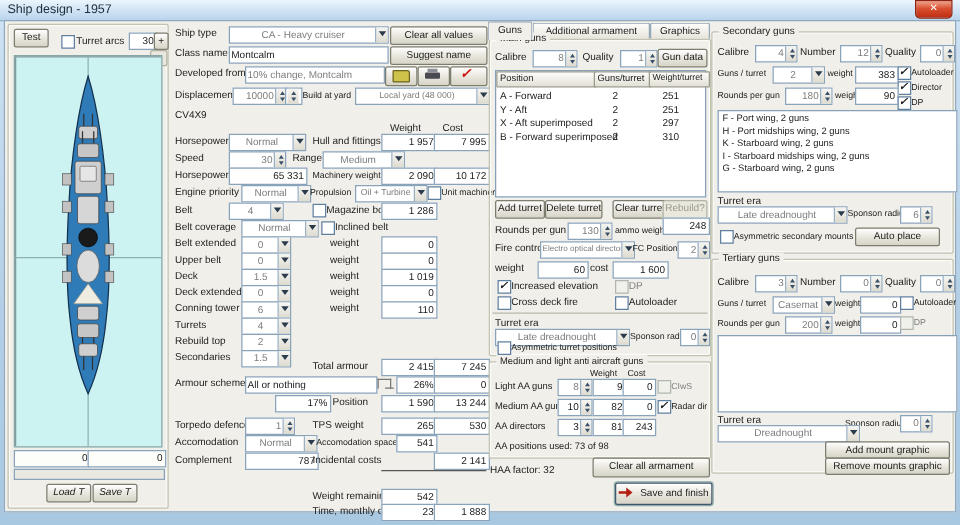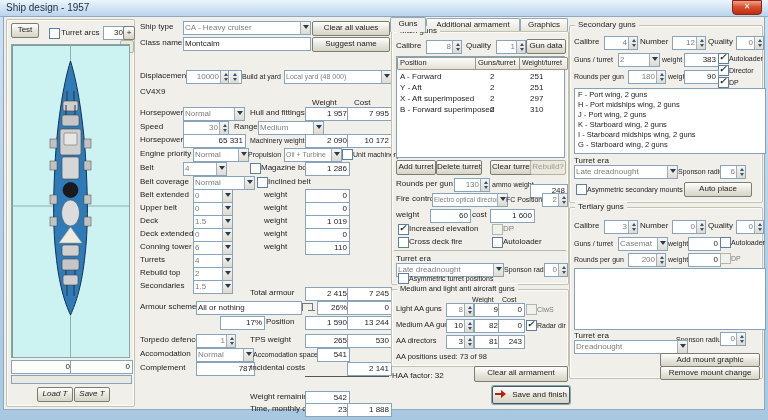--- a/index.html
+++ b/index.html
@@ -14,21 +14,21 @@
   .lbl{position:absolute;white-space:nowrap;line-height:12px}
   .xs{font-size:7px}
   .t75{font-size:7.5px}
   .gray{color:#7d7d7d}
   .fld{position:absolute;background:#fff;border:1px solid #89a3bb;height:12px;line-height:11px;padding:0 1px;overflow:hidden;white-space:nowrap;font-size:8px}
   .num{text-align:right;padding-right:2px}
   .sunk{background:#fdfdfa}
   .btn{position:absolute;background:linear-gradient(#fefefe,#e9e7de 50%,#d7d4c7);border:1px solid #7d7d6f;border-radius:2px;font-size:8px;text-align:center;line-height:12px;overflow:hidden;white-space:nowrap}
   .btn.dis{color:#9b9b8d;border-color:#b3b3a5;background:#e9e7de}
   .cmb{display:flex}
-  .cmb .cv{flex:1;overflow:hidden;text-align:left}
+  .cmb .cv{flex:1;overflow:hidden;text-align:center}
   .da{width:10px;margin:-1px -2px -1px 0;background:linear-gradient(#f7f7f4,#dcd9cd);border-left:1px solid #9ab0c4;position:relative;flex:none}
   .da::after{content:"";position:absolute;left:2px;top:4px;border:3px solid transparent;border-top:4px solid #2b3b4c}
   .spn{display:flex}
   .spn .sv{flex:1;overflow:hidden;text-align:right;padding-right:1px}
   .spb{width:9px;margin:-1px -2px -1px 0;border-left:1px solid #9ab0c4;background:linear-gradient(#f7f7f4,#dcd9cd);display:flex;flex-direction:column;justify-content:space-around;align-items:center;flex:none}
   .su{width:0;height:0;border:2px solid transparent;border-bottom:3px solid #39506a}
   .sd{width:0;height:0;border:2px solid transparent;border-top:3px solid #39506a}
   .cb{position:absolute;width:9px;height:9px;background:#fff;border:1px solid #5f7f9e}
   .cb.on::after{content:"✓";position:absolute;left:0px;top:-2px;font-size:9px;font-weight:bold;color:#1c1c1c}
   .cb.dis{border-color:#b0b6ae;background:#f1f1ec}
@@ -122,20 +122,33 @@
           </span>
         <div class="btn" style="left:176px;top:0;width:76px;height:13px">Clear all values</div>
       </div>
 
       <div class="c" style="top:20px;left:0;right:0;height:14px">
         <span class="lbl" style="left:4px">Class name</span>
         <span class="fld" style="left:47px;width:124px">Montcalm</span>
         <div class="btn" style="left:176px;top:0;width:76px;height:13px">Suggest name</div>
       </div>
 
+      <div class="c" style="top:36px;left:0;right:0;height:15px">
+        <span class="lbl" style="left:4px">Developed from</span>
+        <span class="fld gray" style="left:60px;width:108px">10% change, Montcalm</span>
+        <div class="btn" style="left:172px;top:0;width:24px;height:14px">
+            <i class="fico"></i>
+          </div>
+        <div class="btn" style="left:198px;top:0;width:24px;height:14px">
+            <i class="pico"></i>
+          </div>
+        <div class="btn" style="left:224px;top:0;width:28px;height:14px">
+            <i class="chkico">✓</i>
+          </div>
+      </div>
 
       <div class="c" style="top:53px;left:0;right:0;height:14px">
         <span class="lbl" style="left:4px">Displacement</span>
         <span class="fld spn" style="left:50px;width:40px">
             <span class="sv gray">10000</span>
             <i class="spb">
               <b class="su"></b>
               <b class="sd"></b>
             </i>
           </span>
@@ -427,21 +440,21 @@
 
       <span class="lbl" style="left:4px;top:146px">Rounds per gun</span>
       <span class="fld spn" style="left:62px;top:146px;width:32px">
           <span class="sv gray">130</span>
           <i class="spb">
             <b class="su"></b>
             <b class="sd"></b>
           </i>
         </span>
       <span class="lbl xs" style="left:100px;top:147px">ammo weight</span>
-      <span class="fld num" style="left:138px;top:152px;width:33px">248</span>
+      <span class="fld num" style="left:138px;top:142px;width:33px">248</span>
 
       <span class="lbl" style="left:4px;top:161px">Fire control</span>
       <span class="fld cmb" style="left:40px;top:161px;width:72px">
           <span class="cv gray" style="font-size:6.5px">Electro optical director</span>
           <i class="da"></i>
         </span>
       <span class="lbl xs" style="left:114px;top:162px">FC Positions</span>
       <span class="fld spn" style="left:150px;top:161px;width:22px">
           <span class="sv gray">2</span>
           <i class="spb">
@@ -586,21 +599,20 @@
           </i>
         </span>
       <span class="lbl xs" style="left:98px;top:45px">weight</span>
       <span class="fld num" style="left:114px;top:44px;width:30px">90</span>
       <i class="cb on" style="left:148px;top:51px"></i>
       <span class="lbl xs" style="left:159px;top:51px">DP</span>
 
       <div class="lb" style="left:4px;top:62px;width:184px;height:62px">
         <div>F - Port wing, 2 guns</div>
         <div>H - Port midships wing, 2 guns</div>
-        <div>J - Port wing, 2 guns</div>
         <div>K - Starboard wing, 2 guns</div>
         <div>I - Starboard midships wing, 2 guns</div>
         <div>G - Starboard wing, 2 guns</div>
       </div>
 
       <span class="lbl" style="left:4px;top:129px">Turret era</span>
       <span class="fld cmb" style="left:4px;top:139px;width:100px">
           <span class="cv gray">Late dreadnought</span>
           <i class="da"></i>
         </span>
@@ -679,17 +691,17 @@
             <b class="su"></b>
             <b class="sd"></b>
           </i>
         </span>
       <span class="fld cmb" style="left:4px;top:132px;width:110px">
           <span class="cv gray">Dreadnought</span>
           <i class="da"></i>
         </span>
 
       <div class="btn" style="left:90px;top:145px;width:98px;height:12px;line-height:11px">Add mount graphic</div>
-      <div class="btn" style="left:90px;top:158px;width:98px;height:12px;line-height:11px">Remove mount change</div>
+      <div class="btn" style="left:90px;top:158px;width:98px;height:12px;line-height:11px">Remove mounts graphic</div>
     </div>
 
   </div>
 </div>
 
 </body></html>

